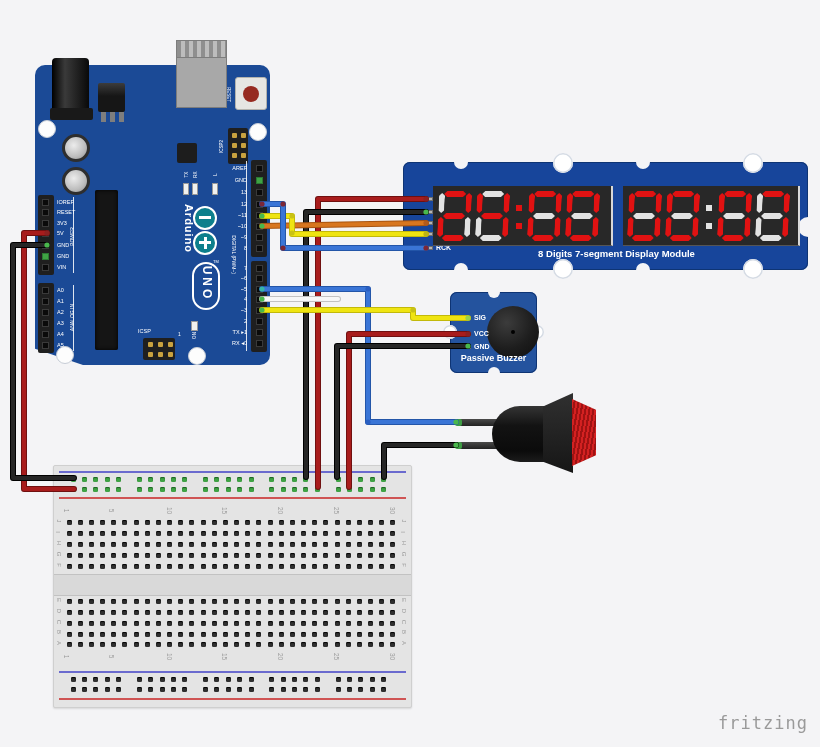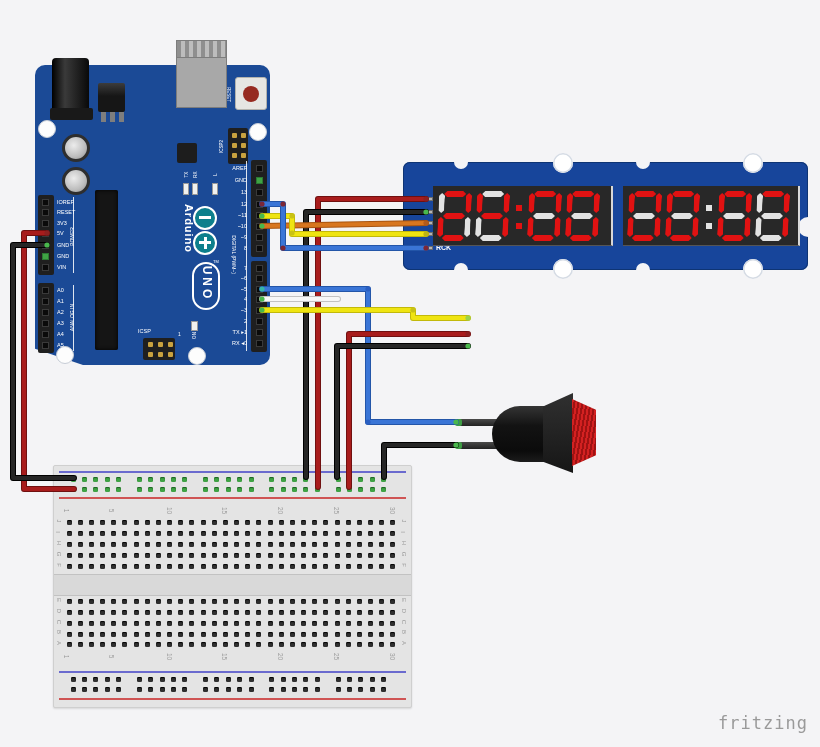--- a/index.html
+++ b/index.html
@@ -756,22 +756,39 @@
         <div class="digit">
           <div class="seg h" style="left: 5px; top: 0px; background: rgb(225, 18, 18);"></div>
           <div class="seg v" style="left: 27px; top: 2px; background: rgb(225, 18, 18);"></div>
           <div class="seg v" style="left: 27px; top: 26px; background: rgb(225, 18, 18);"></div>
           <div class="seg h" style="left: 5px; top: 44px; background: rgb(226, 226, 226);"></div>
           <div class="seg v" style="left: 0px; top: 26px; background: rgb(226, 226, 226);"></div>
           <div class="seg v" style="left: 0px; top: 2px; background: rgb(226, 226, 226);"></div>
           <div class="seg h" style="left: 5px; top: 22px; background: rgb(226, 226, 226);"></div>
         </div>
       </div>
+    <div class="modlabel" style="left:30px;top:88px;width:367px;text-align:center;font-size:9.5px;">8 Digits 7-segment Display Module</div>
   </div>
 
+  <div id="buzzer" class="module">
+    <div class="blueboard" style="background:#24539e;"></div>
+    <div class="notch" style="left:38px;top:-6px;width:12px;height:12px;"></div>
+    <div class="notch" style="left:38px;top:75px;width:12px;height:12px;"></div>
+    <div class="whitehole" style="left:-7px;top:33px;width:14px;height:14px;"></div>
+    <div class="whitehole" style="left:80px;top:33px;width:14px;height:14px;"></div>
+    <div class="buzzdisc"></div>
+    <div class="buzzdot"></div>
+    <div class="metal" style="left:11px;top:24px;"></div>
+    <div class="metal" style="left:11px;top:40px;"></div>
+    <div class="metal" style="left:11px;top:53px;"></div>
+    <div class="modlabel" style="left:24px;top:22px;">SIG</div>
+    <div class="modlabel" style="left:24px;top:38px;">VCC</div>
+    <div class="modlabel" style="left:24px;top:51px;">GND</div>
+    <div class="modlabel" style="left:0;top:62px;width:87px;text-align:center;font-size:9px;">Passive Buzzer</div>
+  </div>
 
   <div id="button" class="module">
     <div class="leg" style="left:3px;top:29px;width:40px;"></div>
     <div class="leg" style="left:3px;top:52px;width:40px;"></div>
     <div class="legtip" style="left:0;top:29px;"></div>
     <div class="legtip" style="left:0;top:52px;"></div>
     <div class="btnbody"></div>
     <div class="btnflange"></div>
     <div class="btncap"></div>
   </div>

